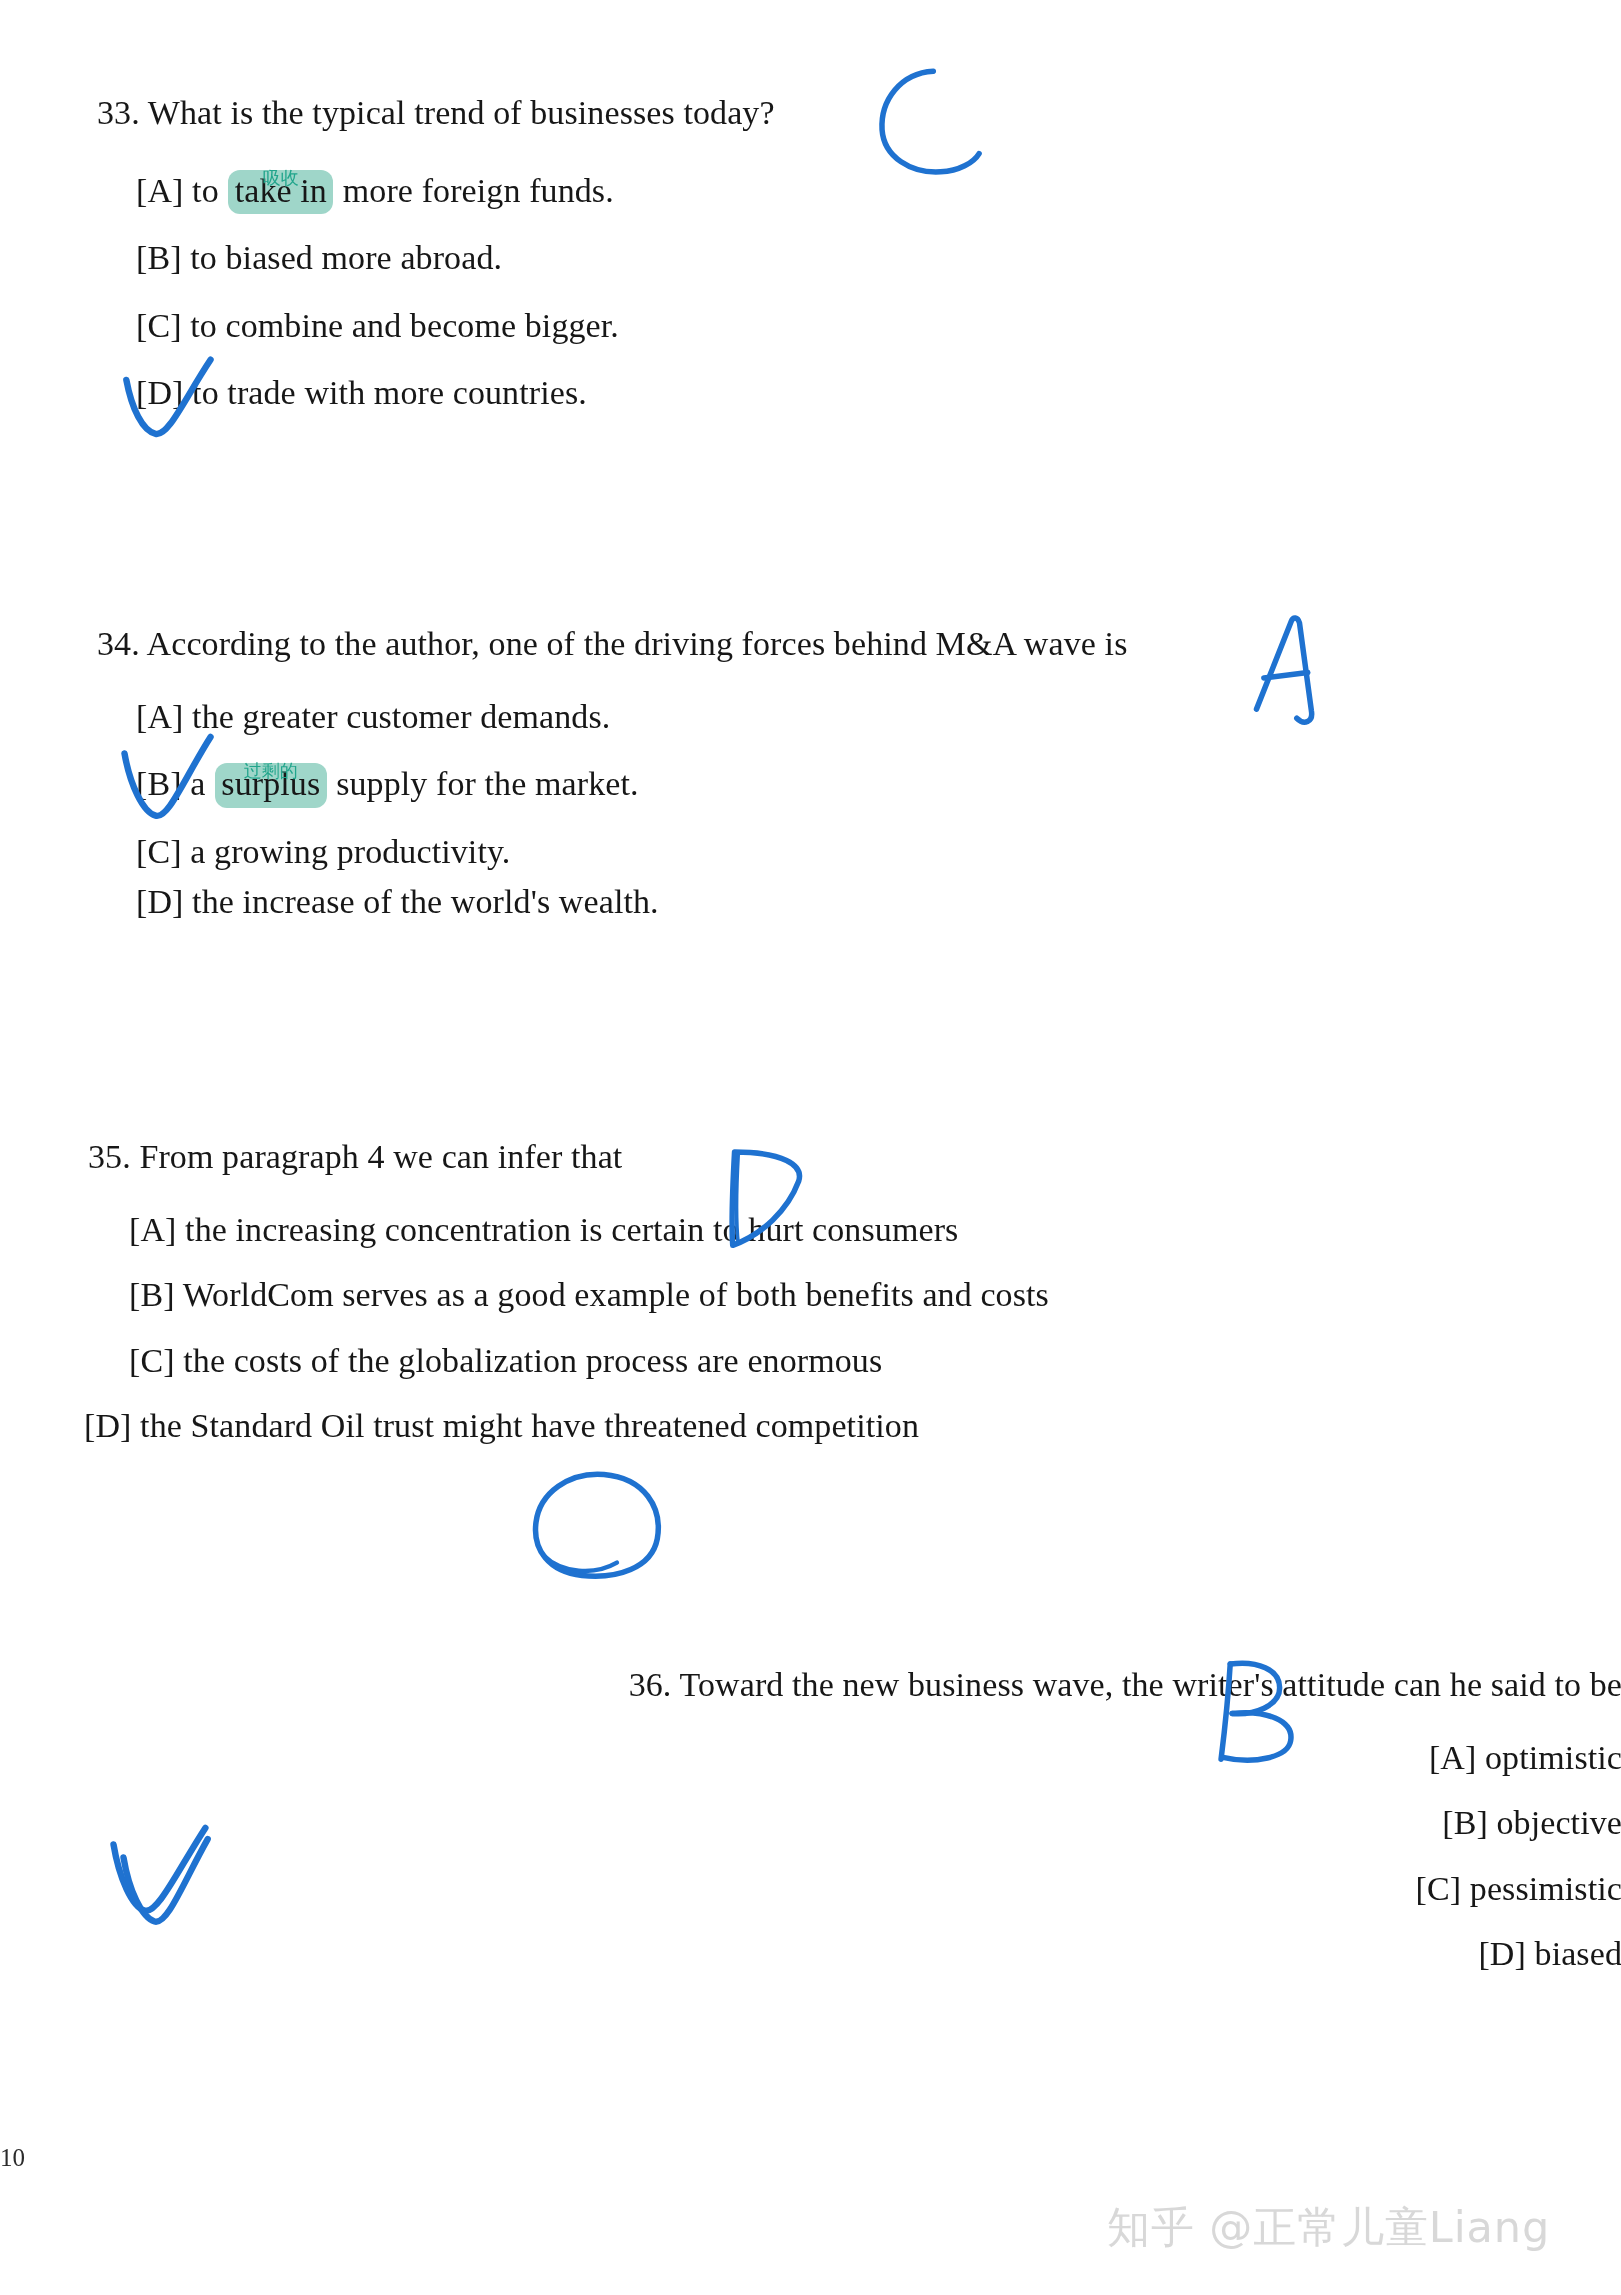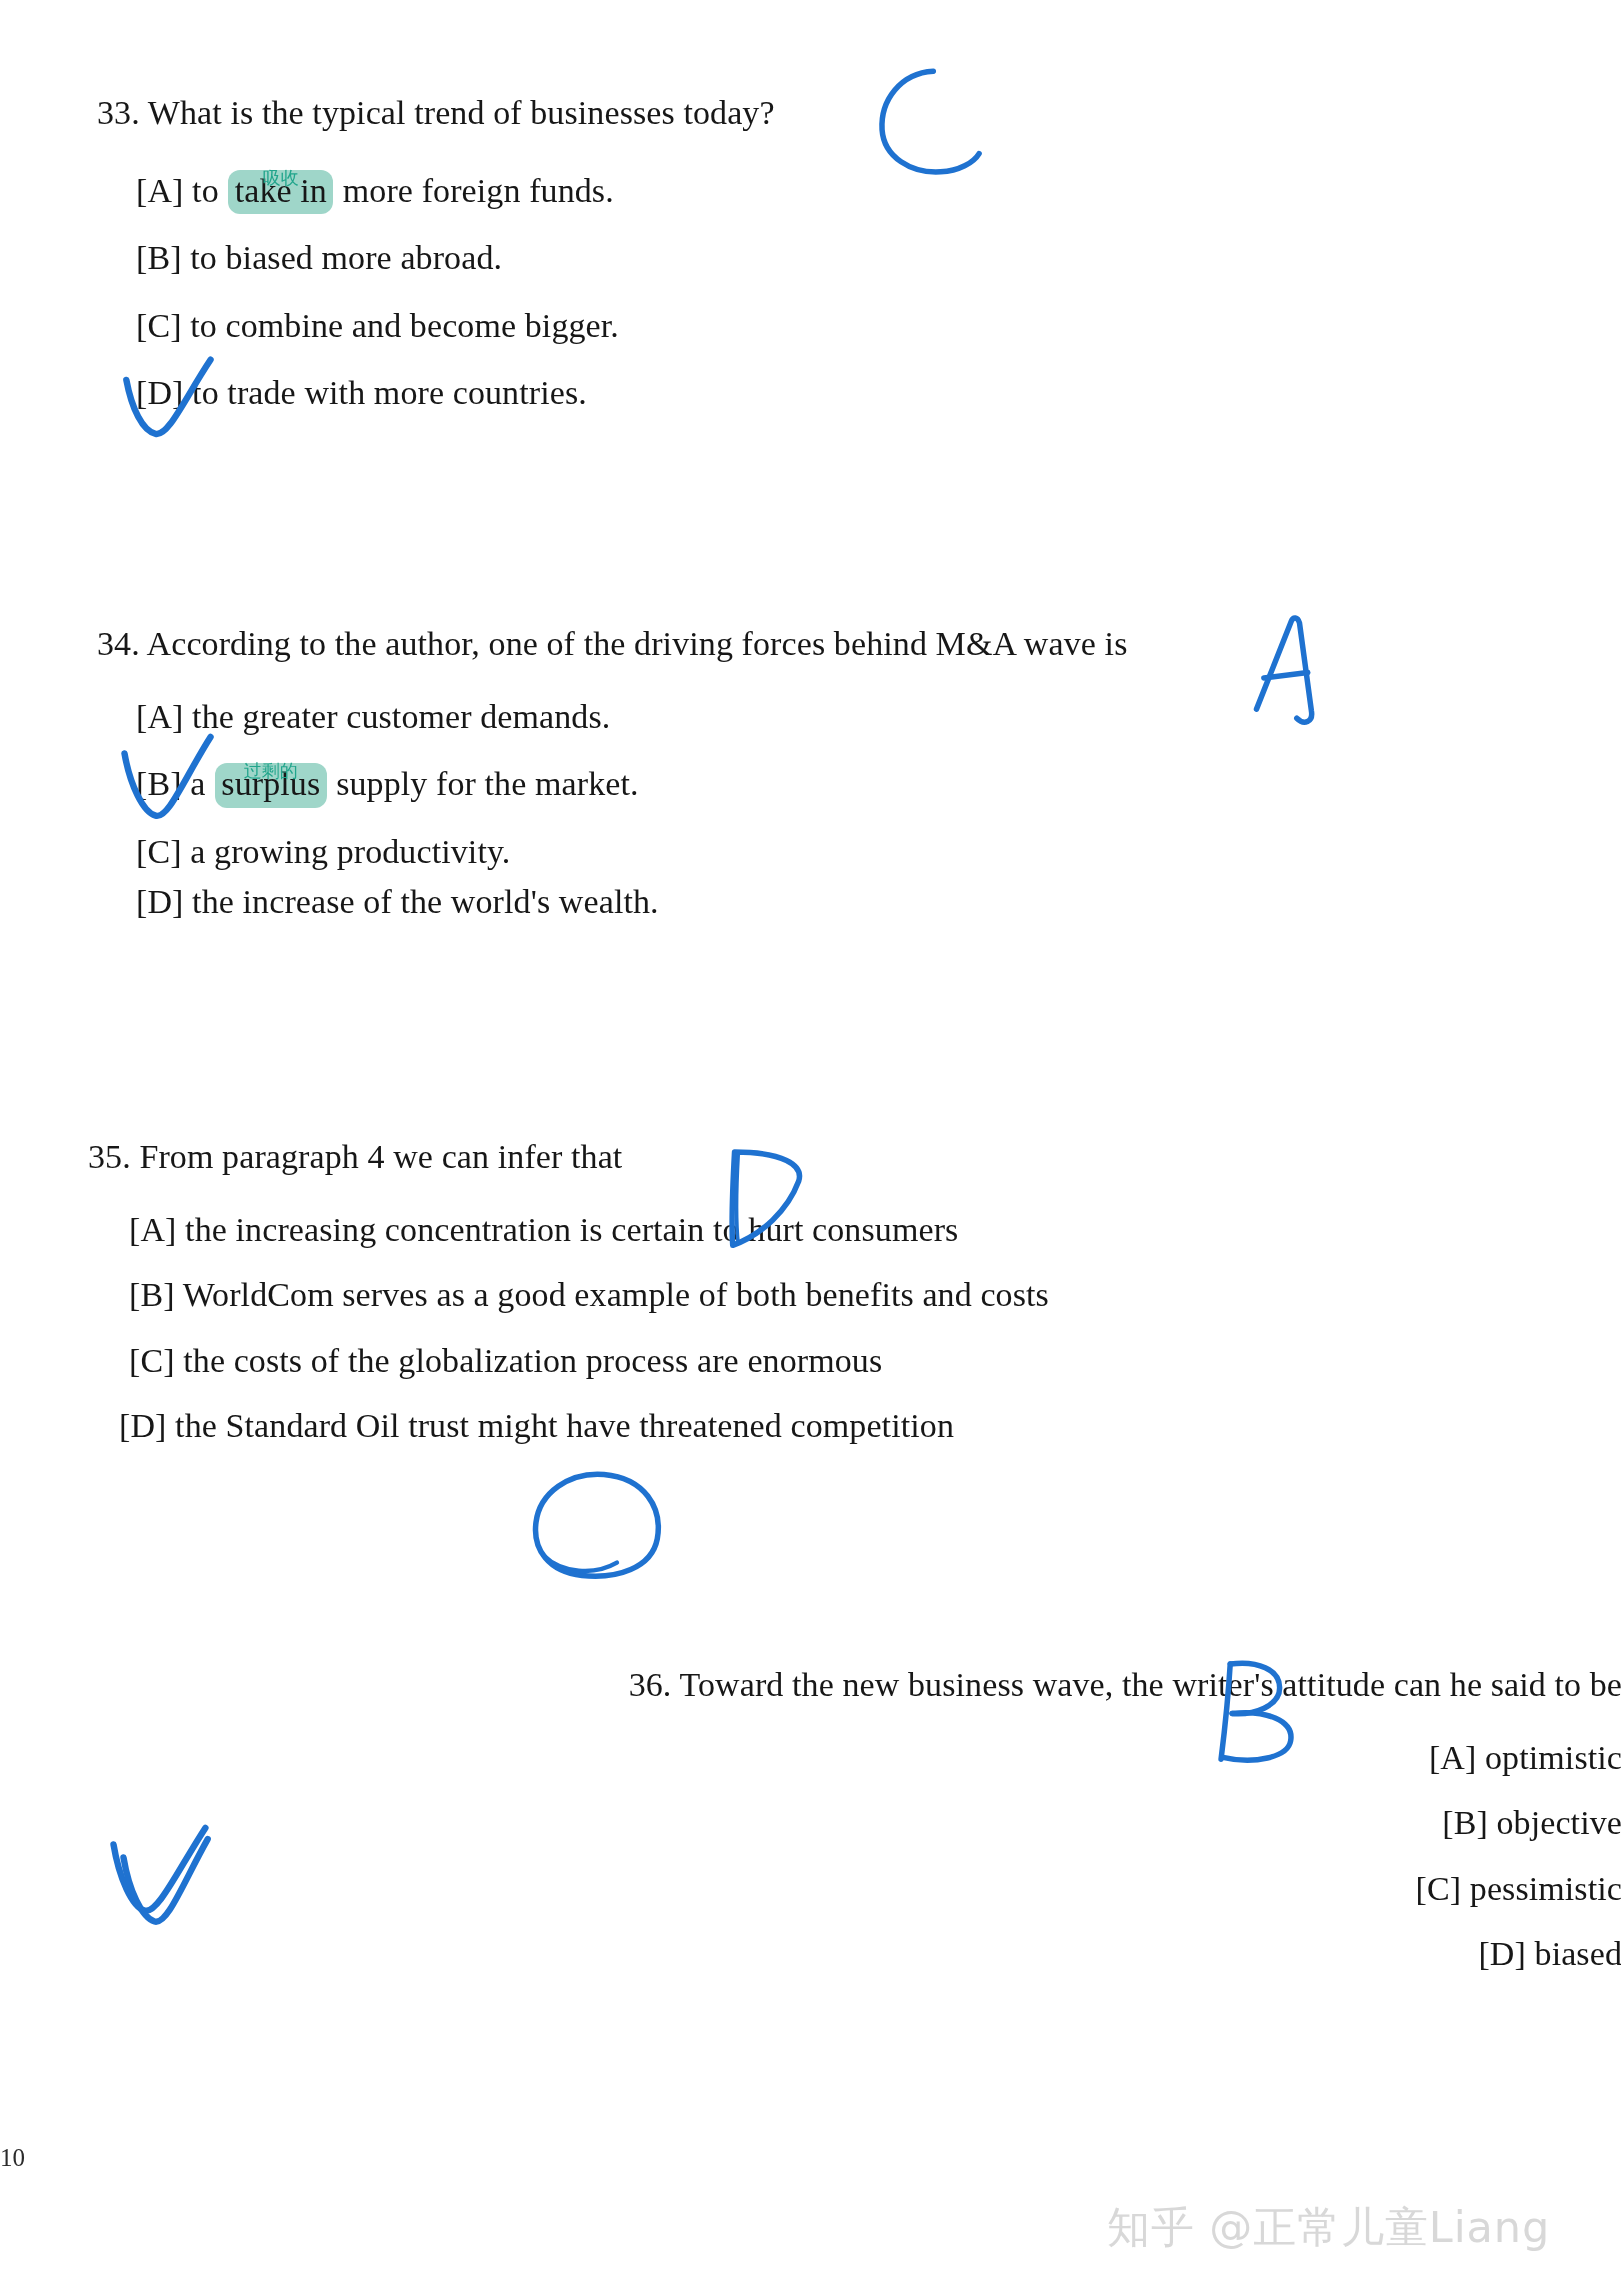--- a/index.html
+++ b/index.html
@@ -199,21 +199,21 @@
     <div class="option-row" style="margin-top:23px; padding-left:129px;">
       <span class="opt-label">[B]</span>
       <span>WorldCom serves as a good example of both benefits and costs</span>
     </div>
 
     <div class="option-row" style="margin-top:23px; padding-left:129px;">
       <span class="opt-label">[C]</span>
       <span>the costs of the globalization process are enormous</span>
     </div>
 
-    <div class="option-row" style="margin-top:23px; padding-left:119px;">
+    <div class="option-row" style="margin-top:23px; padding-left:84px;">
       <span class="opt-label">[D]</span>
       <span>the Standard Oil trust might have threatened competition</span>
     </div>
   </div>
 
   <div class="ink" style="left:718px; top:1141px; width:110px; height:119px;">
     <svg width="110" height="119" viewBox="0 0 120 130">
       <path d="M18 12 C 16 48, 14 84, 16 114 C 48 102, 76 76, 88 44 C 94 26, 70 12, 18 12 Z" fill="none" stroke="#1f72d0" stroke-width="6" stroke-linejoin="round" stroke-linecap="round"></path>
       <path d="M22 14 C 20 50, 19 86, 22 112" fill="none" stroke="#1f72d0" stroke-width="4" stroke-linecap="round"></path>
     </svg>

